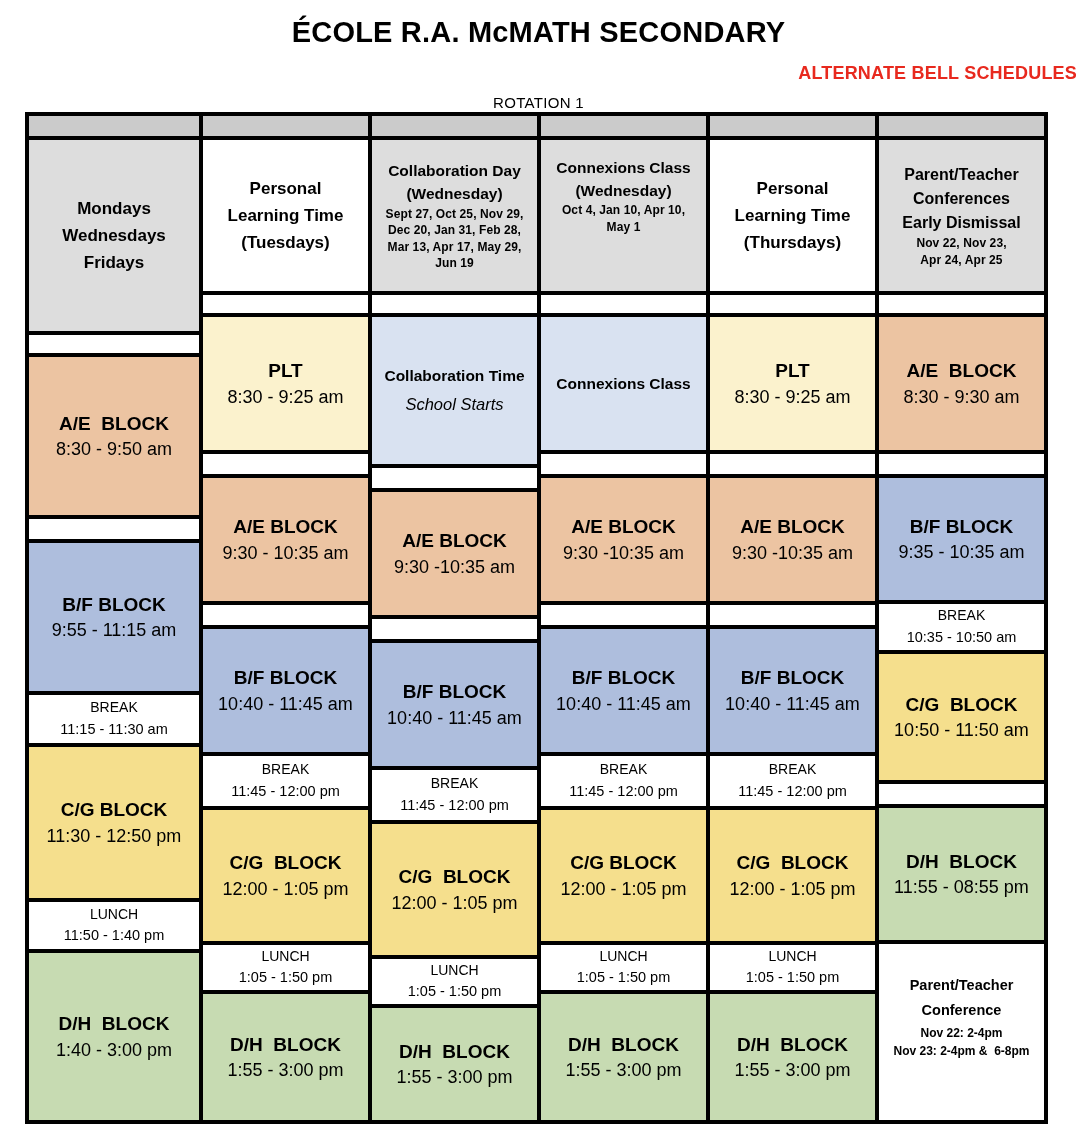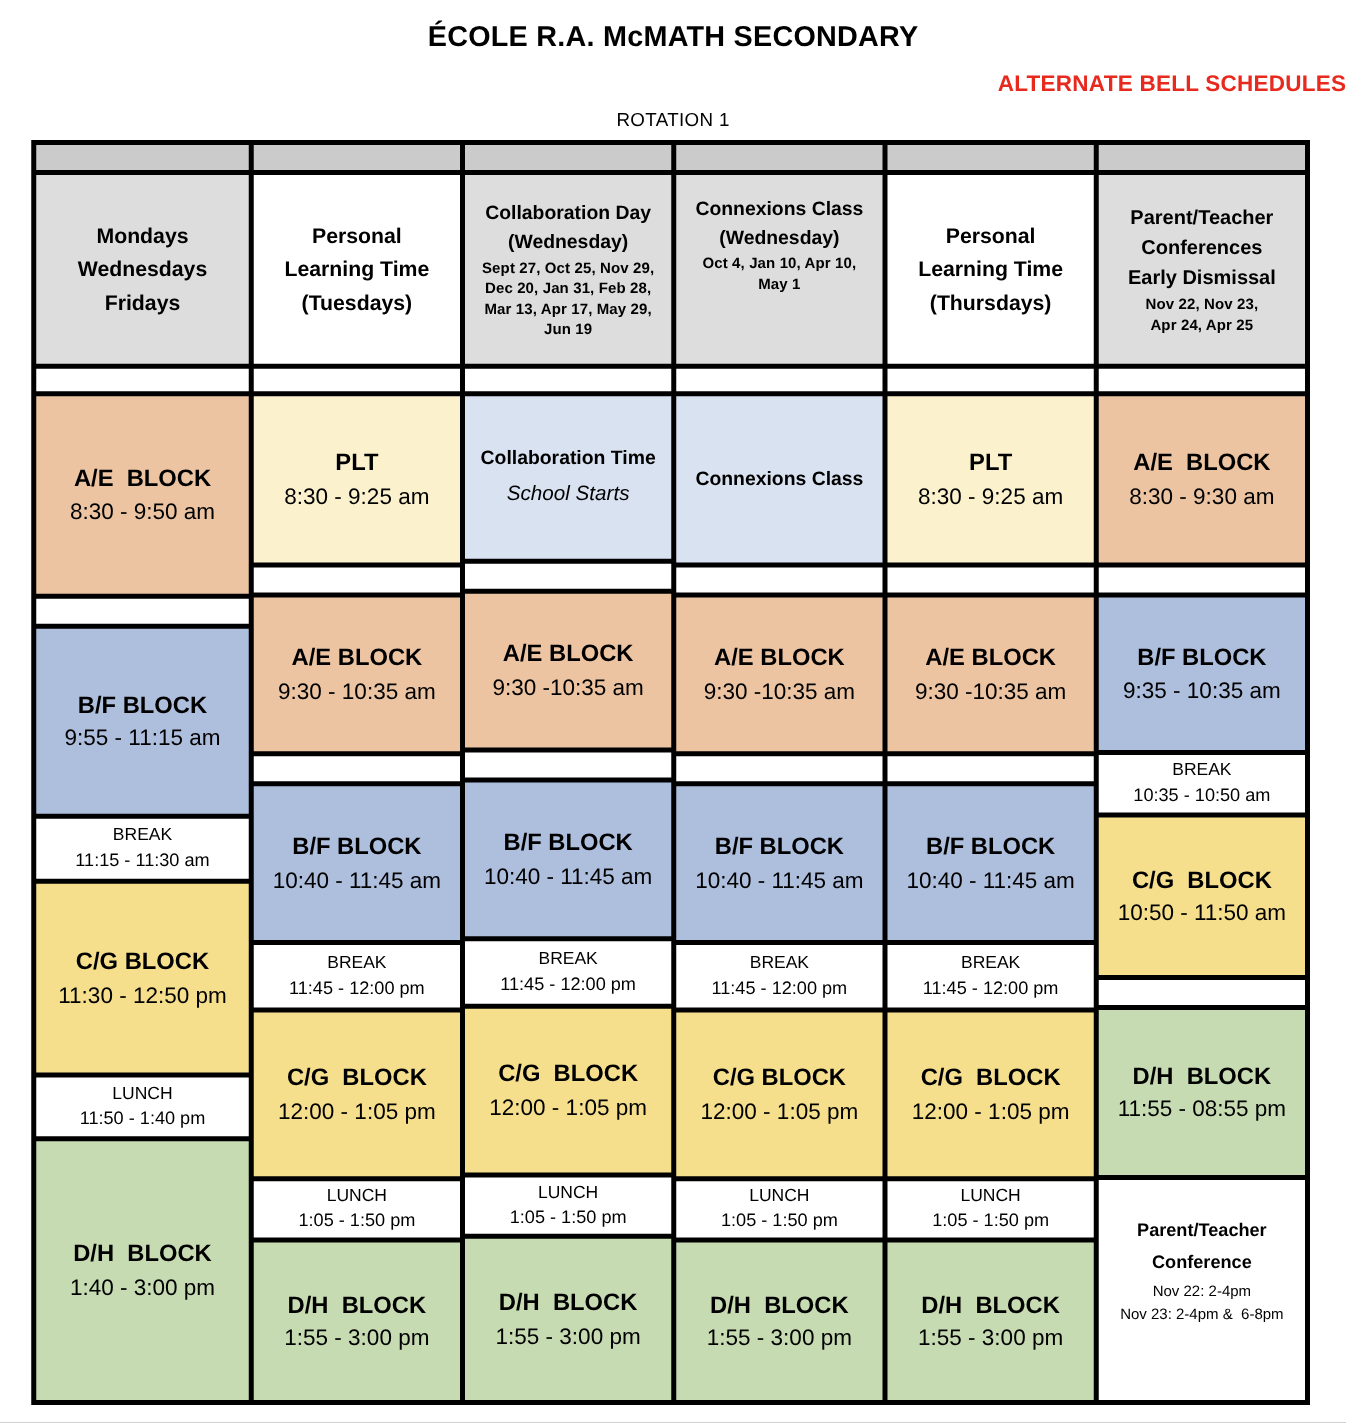--- a/index.html
+++ b/index.html
@@ -2,21 +2,21 @@
 <html><head>
 <meta charset="utf-8">
 <style>
   html,body { margin:0; padding:0; background:#ffffff; }
   .page {
     position:relative; width:1077px; height:1138px; background:#ffffff;
     font-family:"Liberation Sans","DejaVu Sans",sans-serif; color:#000;
     overflow:hidden;
   }
   .titles { position:absolute; top:0; left:0; width:100%; text-align:center; }
-  .title    { margin-top:16px; font-size:23px; font-weight:bold; letter-spacing:.2px; }
+  .title    { margin-top:16px; font-size:29px; font-weight:bold; letter-spacing:.2px; }
   .subtitle { margin-top:14px; font-size:18px; font-weight:bold; color:#e8291e; letter-spacing:.2px;text-align:right; }
   .rotation { margin-top:10px; font-size:15px; font-weight:normal; letter-spacing:.3px; }
 
   .bell-table {
     position:absolute; left:25px; top:112px; width:1023px; height:1012px;
     background:#000; display:flex; gap:4px; padding:4px; box-sizing:border-box;
   }
   .col { display:flex; flex-direction:column; gap:4px; flex:1 1 0; min-width:0; }
   .col.first { flex:0 0 170px; }
 
@@ -35,38 +35,38 @@
   .s-bl { font-size:19px;   font-weight:bold; line-height:1.45; }
   .s-bt { font-size:18px;   font-weight:normal; line-height:1.4; }
   .s-sl { font-size:14px;   font-weight:normal; line-height:1.55; }
   .s-st { font-size:14.5px; font-weight:normal; line-height:1.5; }
   
   .s-ct { font-size:15.5px; font-weight:bold; line-height:1.8; }
   .s-ci { font-size:16.5px; font-style:italic; line-height:1.8; }
   .s-cr { font-size:17.5px; line-height:1.8; }
   
   .s-pt { font-size:14.5px; font-weight:bold; line-height:1.75; }
-  .s-pd { font-size:12px;   font-weight:normal; line-height:1.55; }
+  .s-pd { font-size:12px;   font-weight:bold; line-height:1.55; }
 
   [data-name="header-connexions-class"] { padding-bottom:40px; }
   [data-name="pt-conference"] { padding-bottom:30px; }
 </style>
 </head>
 <body>
 
 <div class="page" data-name="bell-schedule-page">
   <div class="titles" data-name="title-block">
     <div class="title" data-name="school-title">ÉCOLE R.A. McMATH SECONDARY</div>
     <div class="subtitle" data-name="subtitle" style="color: rgb(232, 41, 30);">ALTERNATE BELL SCHEDULES</div>
     <div class="rotation" data-name="rotation-label">ROTATION 1</div>
   </div>
   <div class="bell-table" id="bell-table" data-name="bell-schedule-table">
       <div class="col first" data-name="column-mon-wed-fri">
         <div class="cell kind-strip" data-name="header-strip" style="height: 20px; background: rgb(203, 203, 203);"></div>
-        <div class="cell kind-header" data-name="header-mwf" style="height: 151px; background: rgb(221, 221, 221);">
+        <div class="cell kind-header" data-name="header-mwf" style="height: 191px; background: rgb(221, 221, 221);">
           <div class="line s-h1" data-name="header-mwf-line-0">Mondays</div>
           <div class="line s-h1" data-name="header-mwf-line-1">Wednesdays</div>
           <div class="line s-h1" data-name="header-mwf-line-2">Fridays</div>
         </div>
         <div class="cell kind-spacer" data-name="spacer" style="height: 18px; background: rgb(255, 255, 255);"></div>
         <div class="cell kind-block" data-name="ae-block" style="height: 158px; background: rgb(236, 196, 162);">
           <div class="line s-bl" data-name="ae-block-line-0">A/E  BLOCK</div>
           <div class="line s-bt" data-name="ae-block-line-1">8:30 - 9:50 am</div>
         </div>
         <div class="cell kind-spacer" data-name="spacer" style="height: 20px; background: rgb(255, 255, 255);"></div>
@@ -134,21 +134,21 @@
         <div class="cell kind-strip" data-name="header-strip" style="height: 20px; background: rgb(203, 203, 203);"></div>
         <div class="cell kind-header" data-name="header-collaboration-day" style="height: 151px; background: rgb(221, 221, 221);">
           <div class="line s-h2" data-name="header-collaboration-day-line-0">Collaboration Day</div>
           <div class="line s-h2" data-name="header-collaboration-day-line-1">(Wednesday)</div>
           <div class="line s-hd" data-name="header-collaboration-day-line-2">Sept 27, Oct 25, Nov 29,</div>
           <div class="line s-hd" data-name="header-collaboration-day-line-3">Dec 20, Jan 31, Feb 28,</div>
           <div class="line s-hd" data-name="header-collaboration-day-line-4">Mar 13, Apr 17, May 29,</div>
           <div class="line s-hd" data-name="header-collaboration-day-line-5">Jun 19</div>
         </div>
         <div class="cell kind-spacer" data-name="spacer" style="height: 18px; background: rgb(255, 255, 255);"></div>
-        <div class="cell kind-block" data-name="collaboration-time" style="height: 130px; background: rgb(217, 226, 241);">
+        <div class="cell kind-block" data-name="collaboration-time" style="height: 147px; background: rgb(217, 226, 241);">
           <div class="line s-ct" data-name="collaboration-time-line-0">Collaboration Time</div>
           <div class="line s-ci" data-name="collaboration-time-line-1">School Starts</div>
         </div>
         <div class="cell kind-spacer" data-name="spacer" style="height: 20px; background: rgb(255, 255, 255);"></div>
         <div class="cell kind-block" data-name="ae-block" style="height: 123px; background: rgb(236, 196, 162);">
           <div class="line s-bl" data-name="ae-block-line-0">A/E BLOCK</div>
           <div class="line s-bt" data-name="ae-block-line-1">9:30 -10:35 am</div>
         </div>
         <div class="cell kind-spacer" data-name="spacer" style="height: 20px; background: rgb(255, 255, 255);"></div>
         <div class="cell kind-block" data-name="bf-block" style="height: 123px; background: rgb(174, 190, 221);">

